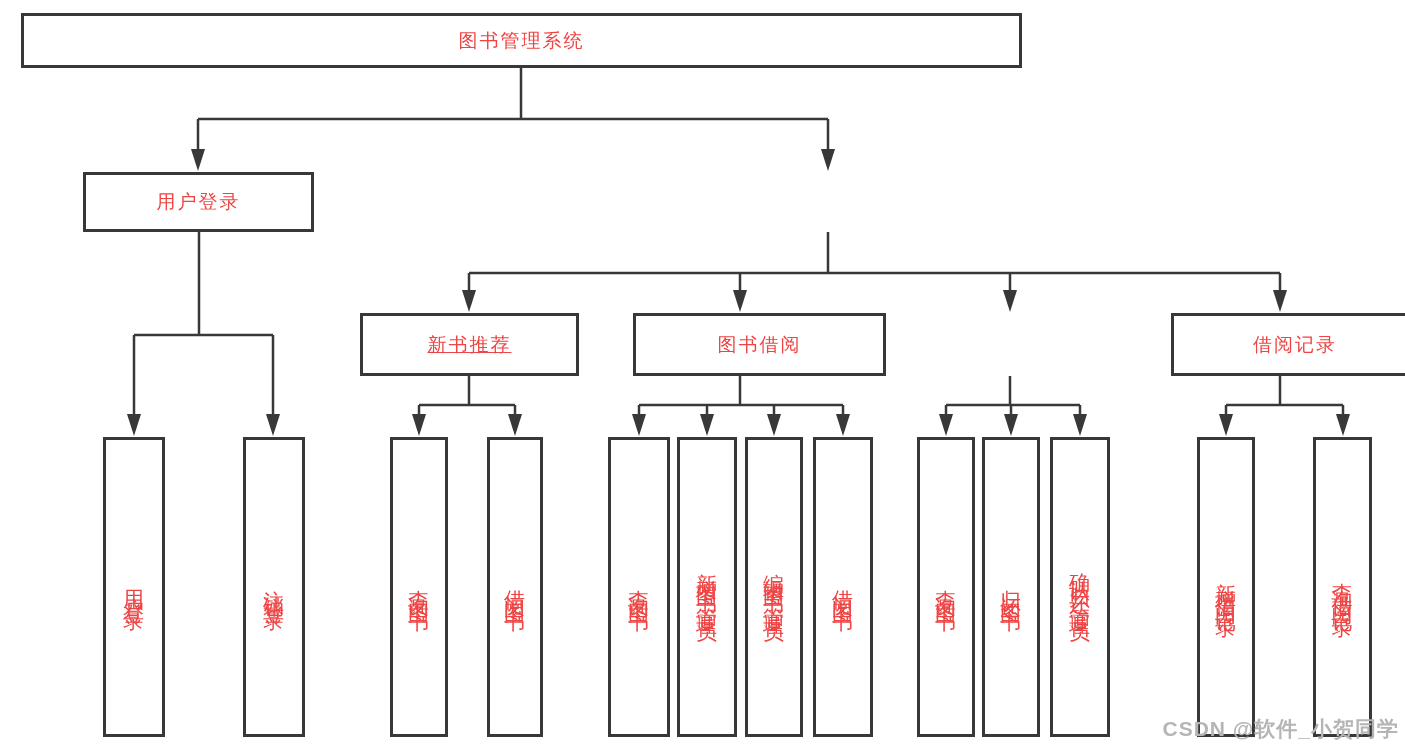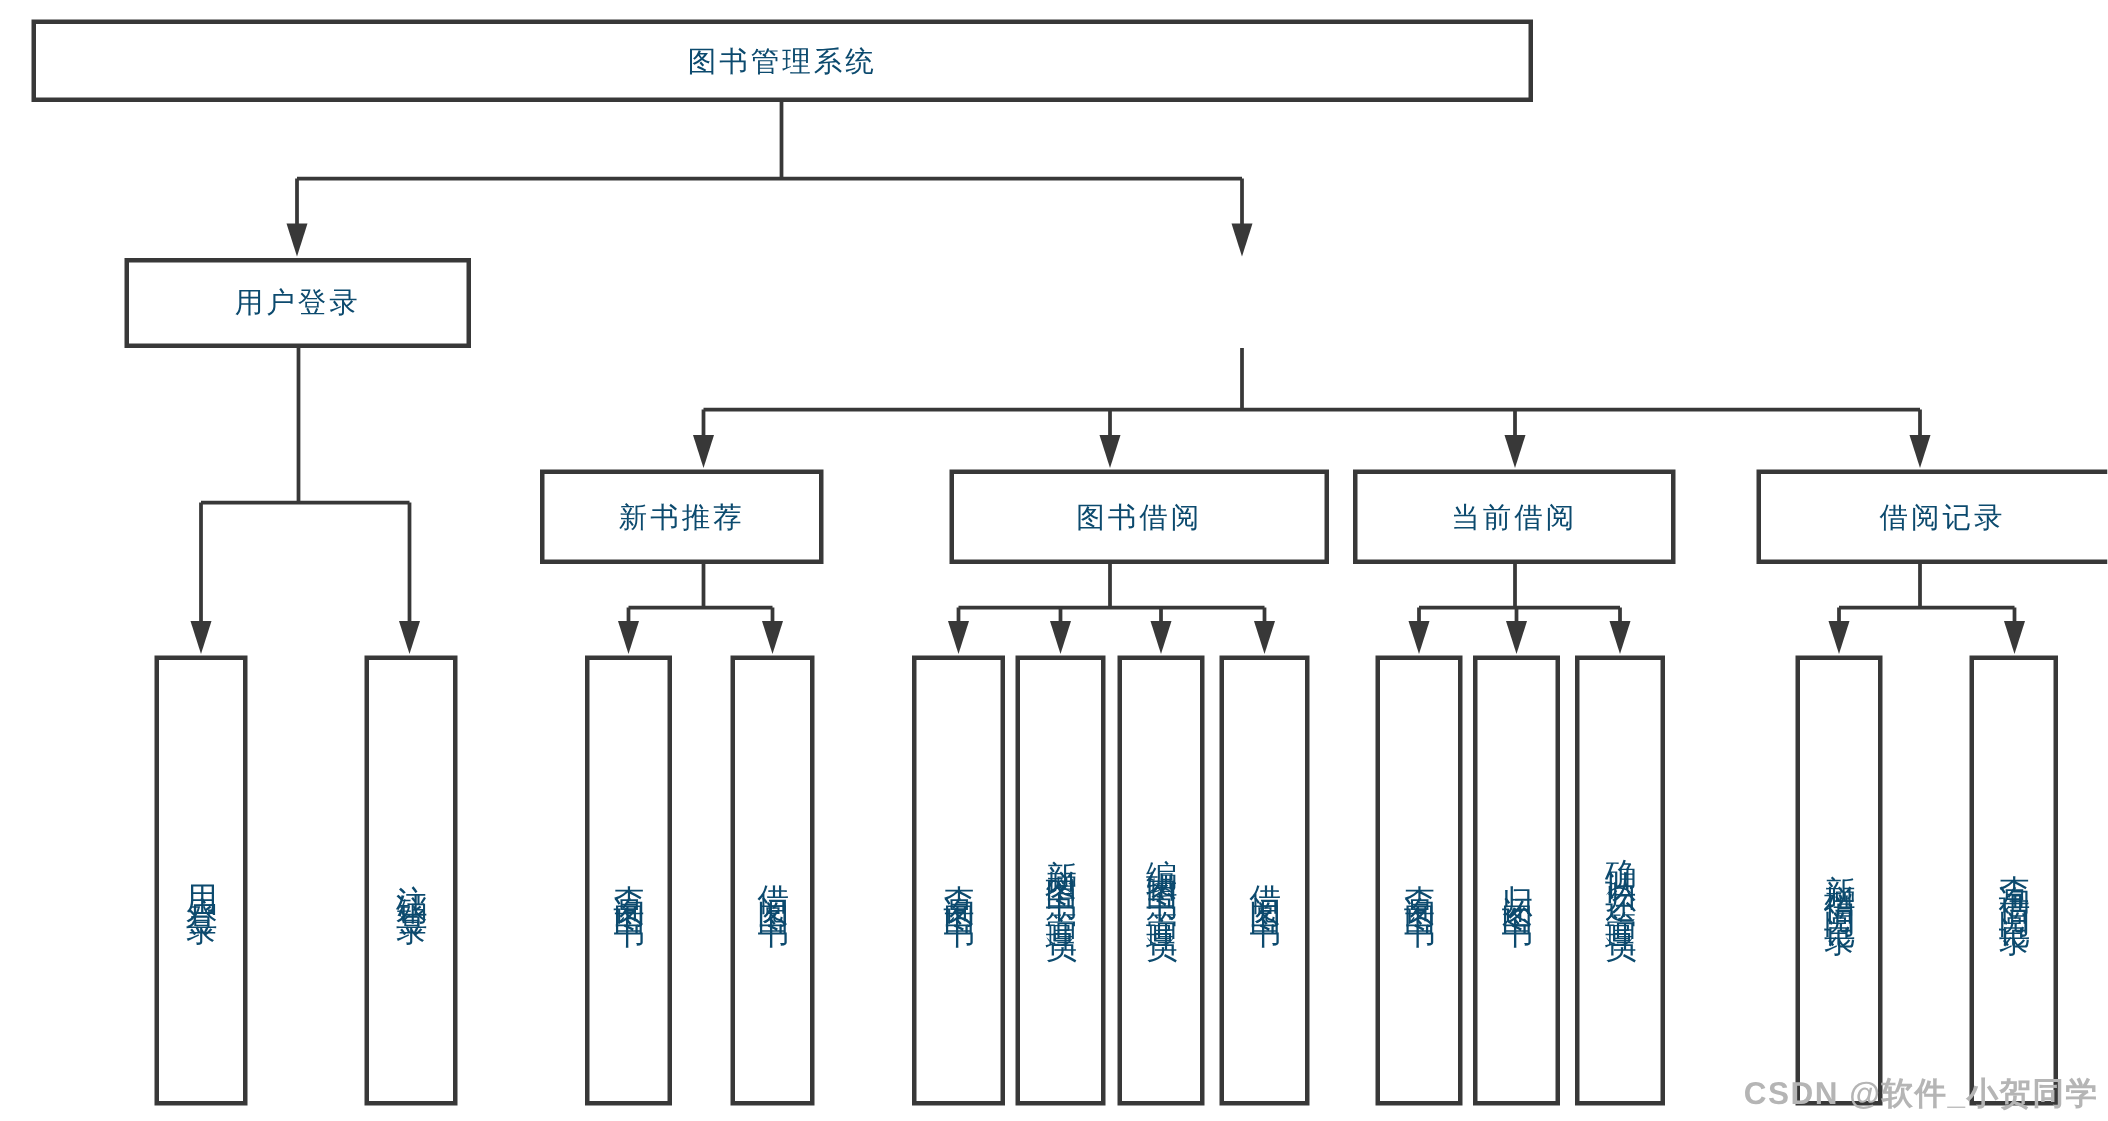--- a/index.html
+++ b/index.html
@@ -17,21 +17,21 @@
     width: 1405px; height: 747px;
   }
   .box {
     position: absolute;
     box-sizing: border-box;
     background: #ffffff;
     border: 3px solid #383838;
     display: flex;
     align-items: center;
     justify-content: center;
-    color: #0c4a6e;
+    color: #ef4444;
   }
   .hlabel {
     font-size: 19px;
     letter-spacing: 2px;
     white-space: nowrap;
   }
   .vlabel {
     writing-mode: vertical-rl;
     font-size: 21px;
     letter-spacing: 7px;
@@ -94,28 +94,25 @@
   </svg>
 
   <div class="box" style="left:21px; top:13px; width:1001px; height:55px;">
     <span class="hlabel">图书管理系统</span>
   </div>
 
   <div class="box" style="left:83px; top:172px; width:231px; height:60px;">
     <span class="hlabel">用户登录</span>
   </div>
 
-  <div class="box" style="left:360px; top:313px; width:189px; height:63px;">
+  <div class="box" style="left:360px; top:313px; width:219px; height:63px;text-decoration:underline;">
     <span class="hlabel">新书推荐</span>
   </div>
   <div class="box" style="left:633px; top:313px; width:253px; height:63px;">
     <span class="hlabel">图书借阅</span>
-  </div>
-  <div class="box" style="left:902px; top:313px; width:215px; height:63px;">
-    <span class="hlabel">当前借阅</span>
   </div>
   <div class="box" style="left:1171px; top:313px; width:248px; height:63px;">
     <span class="hlabel">借阅记录</span>
   </div>
 
   <div class="box" style="left:103px; top:437px; width:62px; height:300px;">
     <span class="vlabel">用户登录</span>
   </div>
   <div class="box" style="left:243px; top:437px; width:62px; height:300px;">
     <span class="vlabel">注销登录</span>

